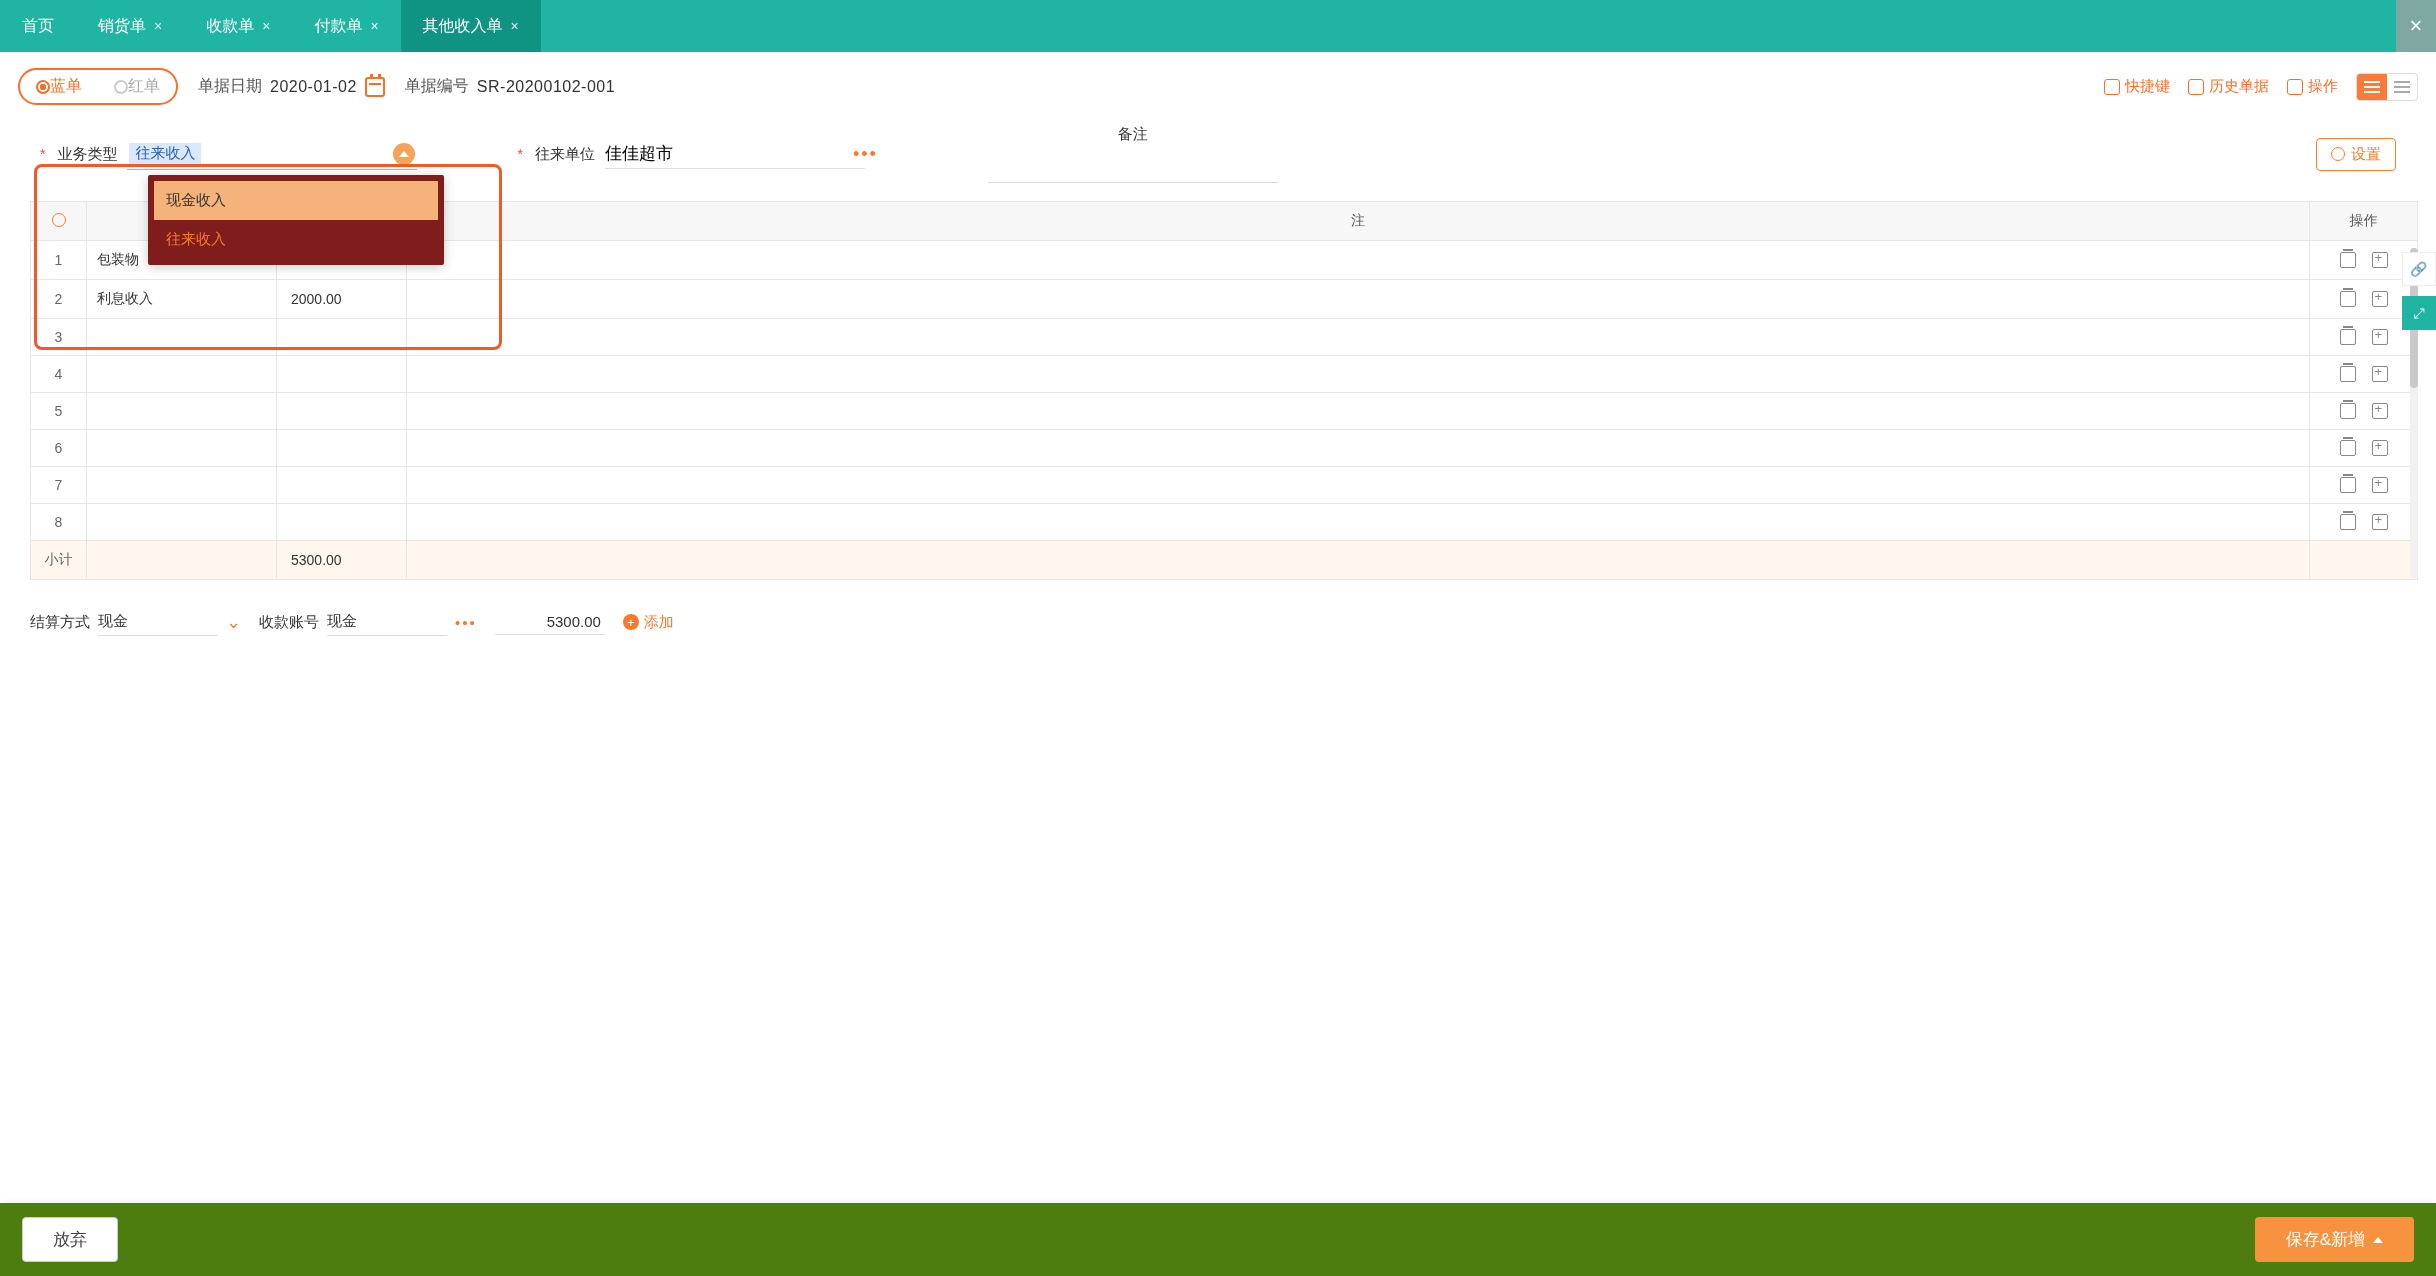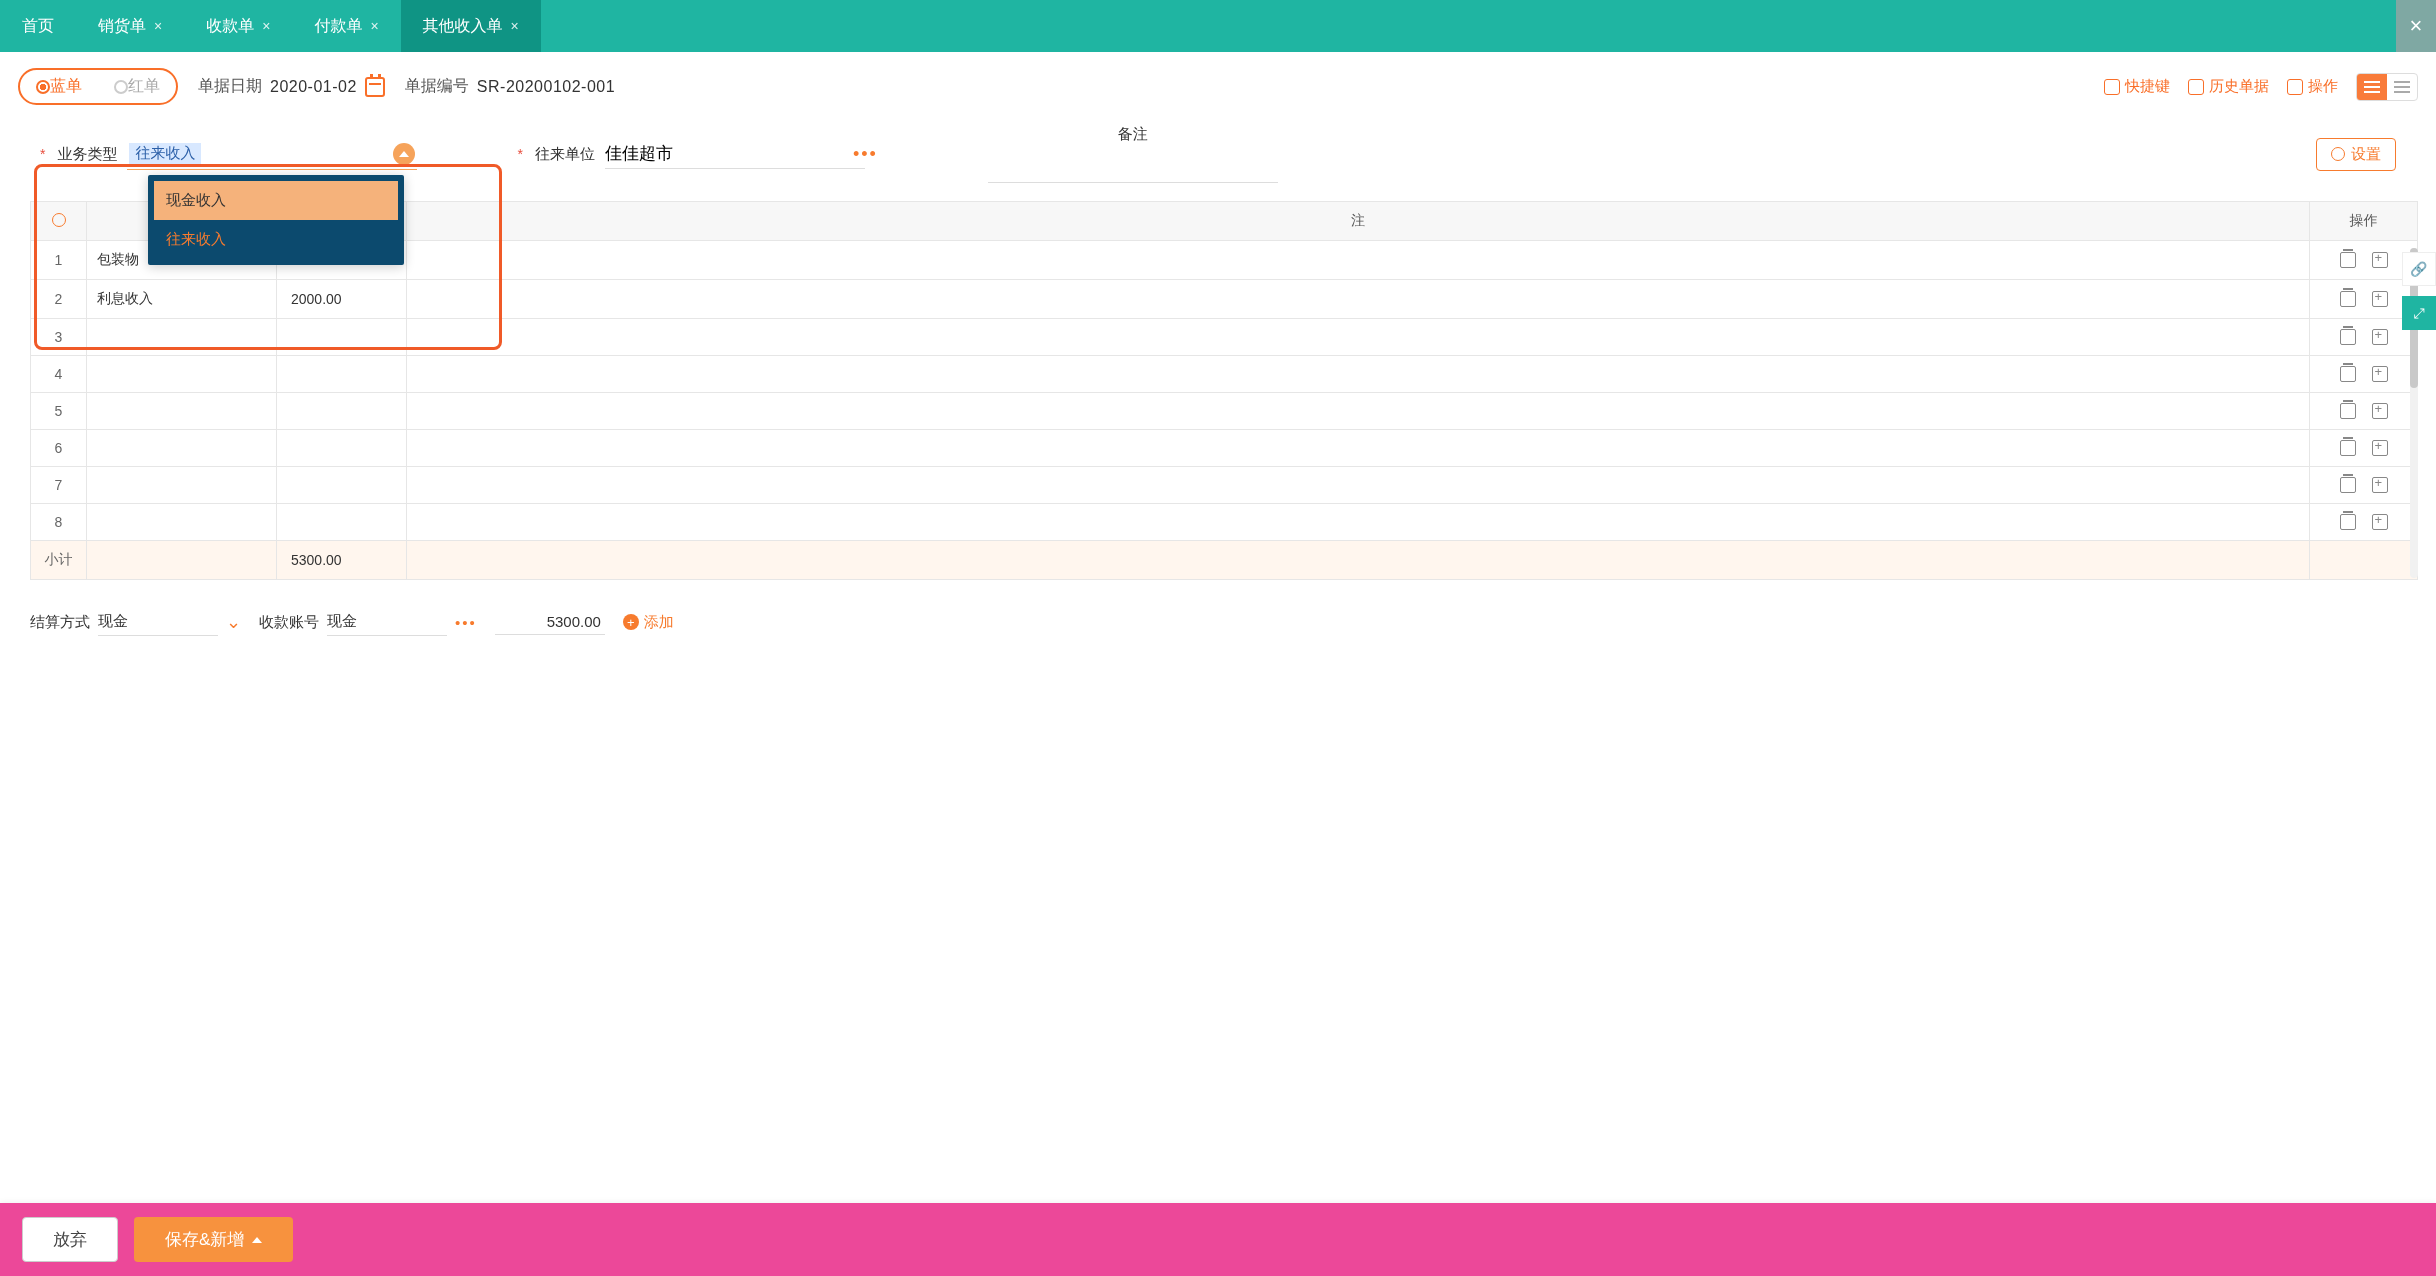--- a/index.html
+++ b/index.html
@@ -47,21 +47,21 @@
 .fld-input { border:none; border-bottom:1px solid #ddd; min-width:260px; font-size:17px; padding:4px 0; outline:none; background:transparent; }
 .fld-sel { position:relative; }
 .highlight-box { position:absolute; border:3px solid #f05a28; border-radius:8px; pointer-events:none; }
 #hb1 { top: 112px; left: 34px; width: 468px; height: 186px; }
 
 .dropdown-toggle { width: 290px; border-bottom: 1.5px solid #f6a35a; display:flex; align-items:center; justify-content:space-between; padding:4px 2px; cursor:pointer; }
 .dropdown-toggle .dd-val { background:#3b8bff33; color:#2b5fa8; padding:1px 6px; font-size:15px; }
 .dd-arrow { width:22px; height:22px; border-radius:50%; background:#f6a35a; display:flex; align-items:center; justify-content:center; color:#fff; }
 .dd-arrow::before { content:""; border-left:5px solid transparent; border-right:5px solid transparent; border-bottom:6px solid #fff; display:block; }
 
-.dd-menu { position:absolute; top: 36px; left: 0; width: 256px; background:#0c4a6e; box-shadow: 0 2px 12px rgba(0,0,0,0.2); border-radius:2px; padding:6px; z-index:50; }
+.dd-menu { position:absolute; top: 36px; left: 0; width: 296px; background:#7f1d1d; box-shadow: 0 2px 12px rgba(0,0,0,0.2); border-radius:2px; padding:6px; z-index:50; }
 .dd-item { padding:10px 12px; font-size:15px; cursor:pointer; }
 .dd-item.hover { background:#f5b27b; color:#333; }
 .dd-item.sel { color:#f77b2e; }
 
 .ellipsis { color:#f77b2e; font-size:18px; margin-left:-22px; cursor:pointer; letter-spacing:2px; }
 .settings-btn { border:1.5px solid #f77b2e; color:#f77b2e; background:#fff; border-radius:4px; padding:6px 14px; display:flex; align-items:center; gap:6px; cursor:pointer; font-size:15px; }
 .gear { width:14px; height:14px; border:1.5px solid #f77b2e; border-radius:50%; display:inline-block; position:relative; }
 
 
 .table-wrap { padding: 0 18px 0 30px; }
@@ -89,21 +89,21 @@
 .amt-val { border-bottom:1px solid #ddd; min-width:110px; text-align:right; padding:4px 4px; font-size:15px; }
 .add-link { color:#f77b2e; display:flex; align-items:center; gap:5px; cursor:pointer; }
 .plus-circ { width:16px; height:16px; border-radius:50%; background:#f77b2e; color:#fff; display:inline-flex; align-items:center; justify-content:center; font-size:13px; }
 
 
 .right-rail { position:absolute; right:0; top:200px; display:flex; flex-direction:column; gap:10px; }
 .rail-btn { width:34px; height:34px; display:flex; align-items:center; justify-content:center; background:#fff; border:1px solid #eee; cursor:pointer; color:#888; }
 .rail-btn.active { background:#1fb5a2; color:#fff; border-color:#1fb5a2; }
 
 
-.footer { position:fixed; bottom:0; left:0; right:0; padding:14px 22px; display:flex; justify-content:flex-start; gap:16px; background:#ec4899; box-shadow:0 -1px 6px rgba(0,0,0,0.06); }
+.footer { position:fixed; bottom:0; left:0; right:0; padding:14px 22px; display:flex; justify-content:space-between; gap:16px; background:#4d7c0f; box-shadow:0 -1px 6px rgba(0,0,0,0.06); }
 .btn { padding:10px 30px; border-radius:4px; font-size:17px; cursor:pointer; border:1px solid transparent; }
 .btn-sec { background:#fff; border-color:#ccc; color:#444; }
 .btn-pri { background:#f7923e; color:#fff; display:flex; align-items:center; gap:8px; }
 .btn-pri .caret { border-left:5px solid transparent; border-right:5px solid transparent; border-bottom:6px solid #fff; }
 </style>
 </head>
 <body>
 
 <div class="top-tabs">
   <div class="top-tab">

